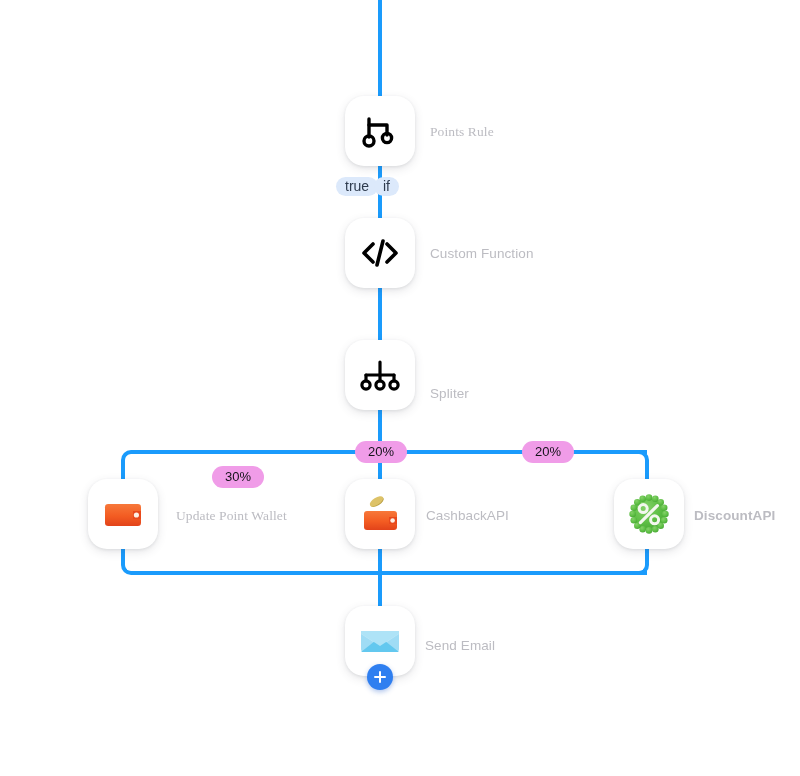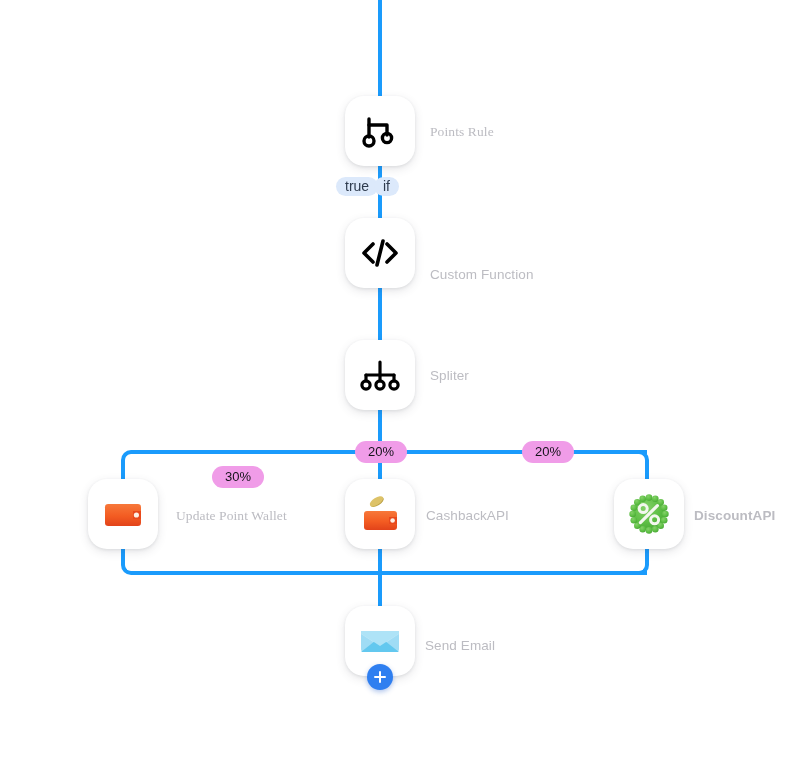--- a/index.html
+++ b/index.html
@@ -175,37 +175,37 @@
 
   <div class="node" style="left:345px; top:218px;">
     <span>
       <svg width="44" height="40" viewBox="0 0 44 40">
         <path d="M15 11 L6 20 L15 29" stroke="#000" stroke-width="3.6" stroke-linecap="round" stroke-linejoin="round" fill="none"></path>
         <path d="M29 11 L38 20 L29 29" stroke="#000" stroke-width="3.6" stroke-linecap="round" stroke-linejoin="round" fill="none"></path>
         <path d="M25 8 L19 32" stroke="#000" stroke-width="3.6" stroke-linecap="round" fill="none"></path>
       </svg>
     </span>
   </div>
-  <div class="node-label" style="left:430px; top:247px;margin-top:21px;">Custom Function</div>
+  <div class="node-label" style="left:430px; top:247px;">Custom Function</div>
 
   <div class="node" style="left:345px; top:340px;">
     <span>
       <svg width="42" height="40" viewBox="0 0 42 40">
         <path d="M21 7 L21 20" stroke="#000" stroke-width="3.2" stroke-linecap="round" fill="none"></path>
         <path d="M7 20 L35 20" stroke="#000" stroke-width="3.2" stroke-linecap="round" fill="none"></path>
         <path d="M7 20 L7 26" stroke="#000" stroke-width="3.2" stroke-linecap="round" fill="none"></path>
         <path d="M21 20 L21 26" stroke="#000" stroke-width="3.2" stroke-linecap="round" fill="none"></path>
         <path d="M35 20 L35 26" stroke="#000" stroke-width="3.2" stroke-linecap="round" fill="none"></path>
         <circle cx="7" cy="30" r="4.1" stroke="#000" stroke-width="3.2" fill="none"></circle>
         <circle cx="21" cy="30" r="4.1" stroke="#000" stroke-width="3.2" fill="none"></circle>
         <circle cx="35" cy="30" r="4.1" stroke="#000" stroke-width="3.2" fill="none"></circle>
       </svg>
     </span>
   </div>
-  <div class="node-label" style="left:430px; top:369px;">Spliter</div>
+  <div class="node-label" style="left:430px; top:387px;">Spliter</div>
 
   <div class="pill pill-pct" style="left:212px; top:441px;margin-top:25px;">30%</div>
   <div class="pill pill-pct" style="left:355px; top:441px;">20%</div>
   <div class="pill pill-pct" style="left:522px; top:441px;">20%</div>
 
   <div class="node" style="left:88px; top:479px;">
     <span>
       <svg width="44" height="44" viewBox="0 0 44 44">
         <defs>
           <linearGradient id="walletGradA" x1="0" y1="0" x2="0" y2="1">

